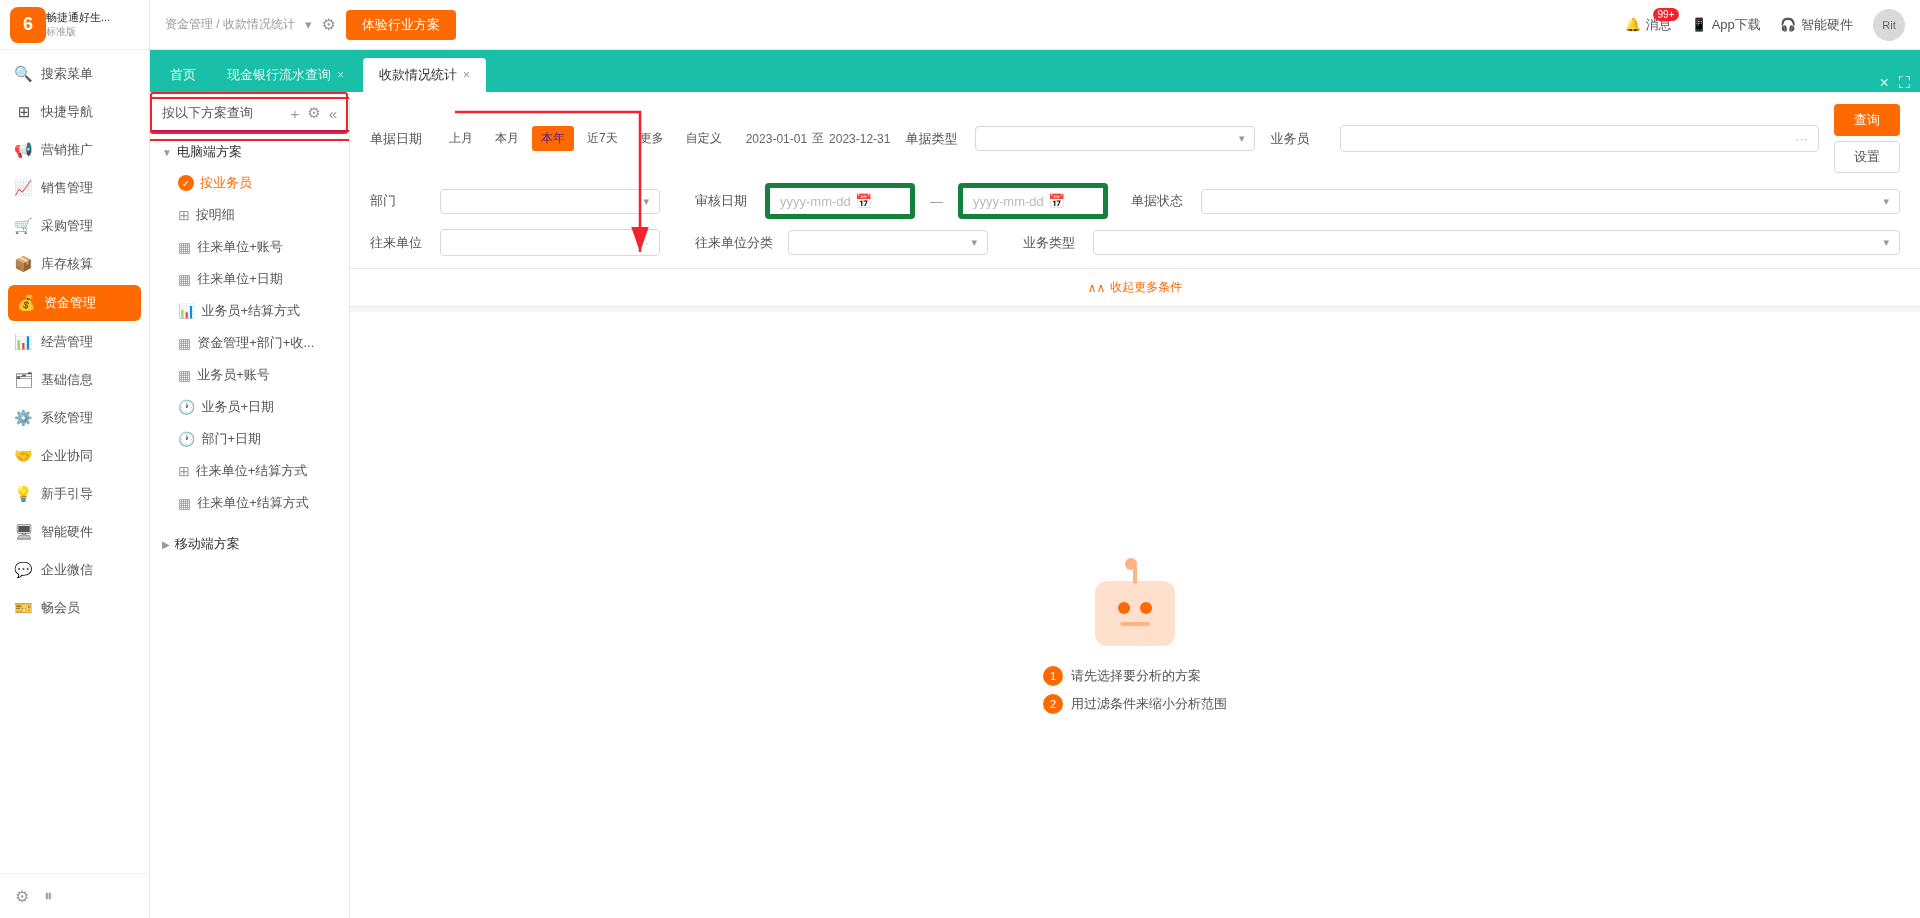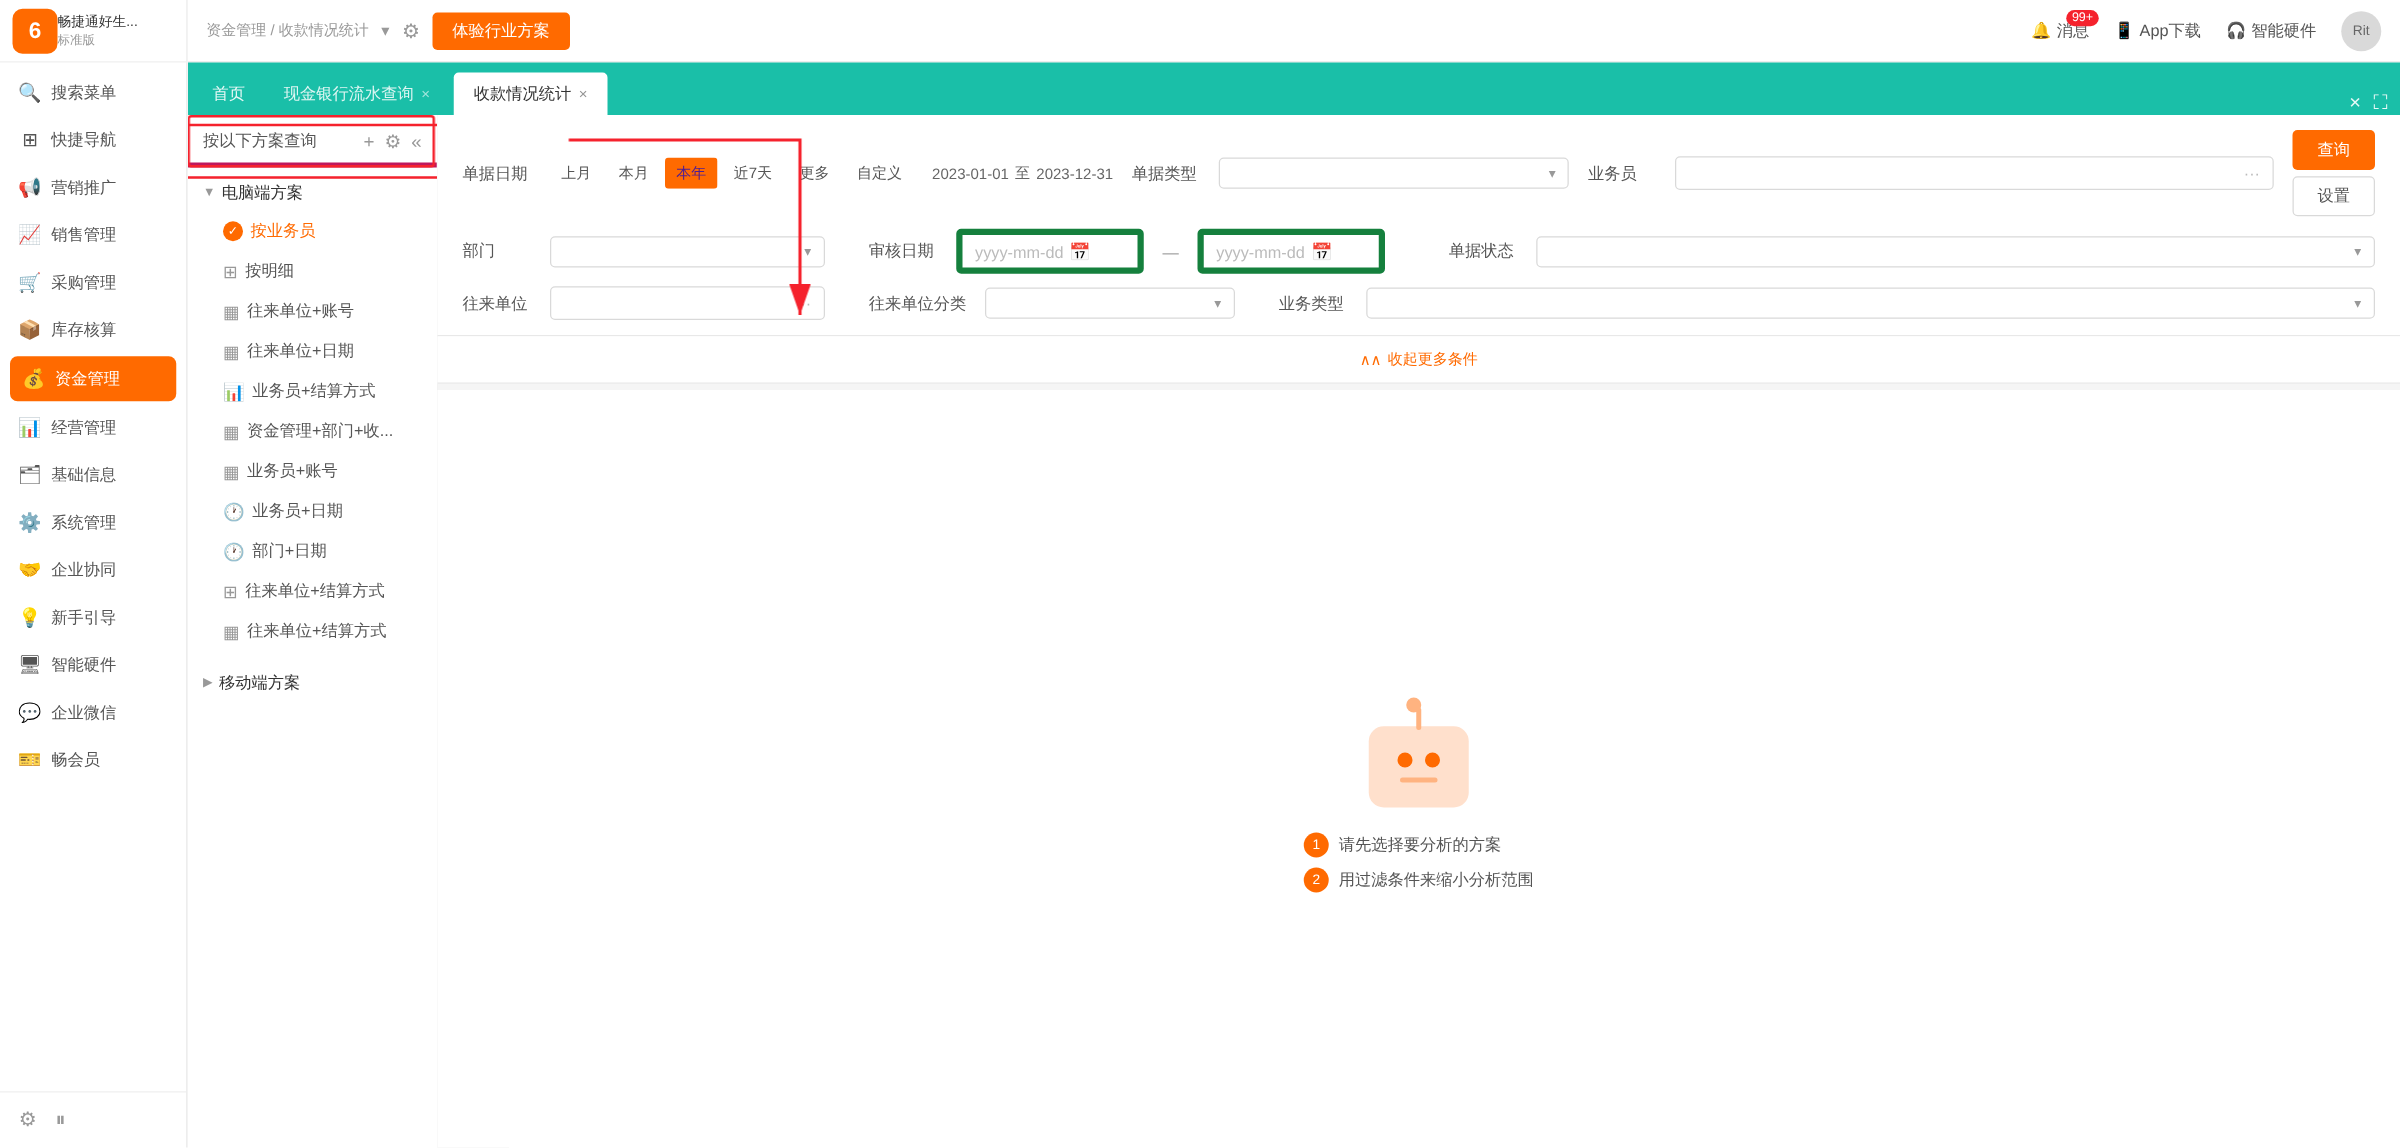--- a/index.html
+++ b/index.html
@@ -90,21 +90,21 @@
       flex: 1; display: flex; overflow: hidden;
     }
 
     
     .left-panel {
       width: 200px; background: #fff; border-right: 1px solid #e8e8e8;
       display: flex; flex-direction: column; overflow-y: auto;
     }
     .panel-header {
       padding: 12px 12px 8px; display: flex; align-items: center; justify-content: space-between;
-      border-bottom: 4px solid #be185d;
+      border-bottom: 2px solid #be185d;
     }
     .panel-header-title { font-size: 13px; color: #555; font-weight: 500; }
     .panel-header-actions { display: flex; align-items: center; gap: 8px; }
     .panel-icon-btn { color: #999; cursor: pointer; font-size: 15px; }
 
     
     .tree-section { padding: 5px 0; }
     .tree-section-header {
       display: flex; align-items: center; padding: 6px 12px; color: #333; font-size: 13px; cursor: pointer;
     }
@@ -442,21 +442,21 @@
           <span class="filter-label" style="margin-left:20px;">审核日期</span>
           <div class="filter-input">
             <span>yyyy-mm-dd</span>
             <span class="cal-icon">📅</span>
           </div>
           <span class="filter-dash">—</span>
           <div class="filter-input">
             <span>yyyy-mm-dd</span>
             <span class="cal-icon">📅</span>
           </div>
-          <span class="filter-label" style="margin-left:36px;">单据状态</span>
+          <span class="filter-label" style="margin-left:8px;">单据状态</span>
           <div class="filter-select" style="flex:1;">
             <span></span>
             <span class="chevron-icon">▾</span>
           </div>
         </div>
 
         <div class="filter-row">
           <span class="filter-label">往来单位</span>
           <div class="filter-select" style="min-width:220px;">
             <span></span>

